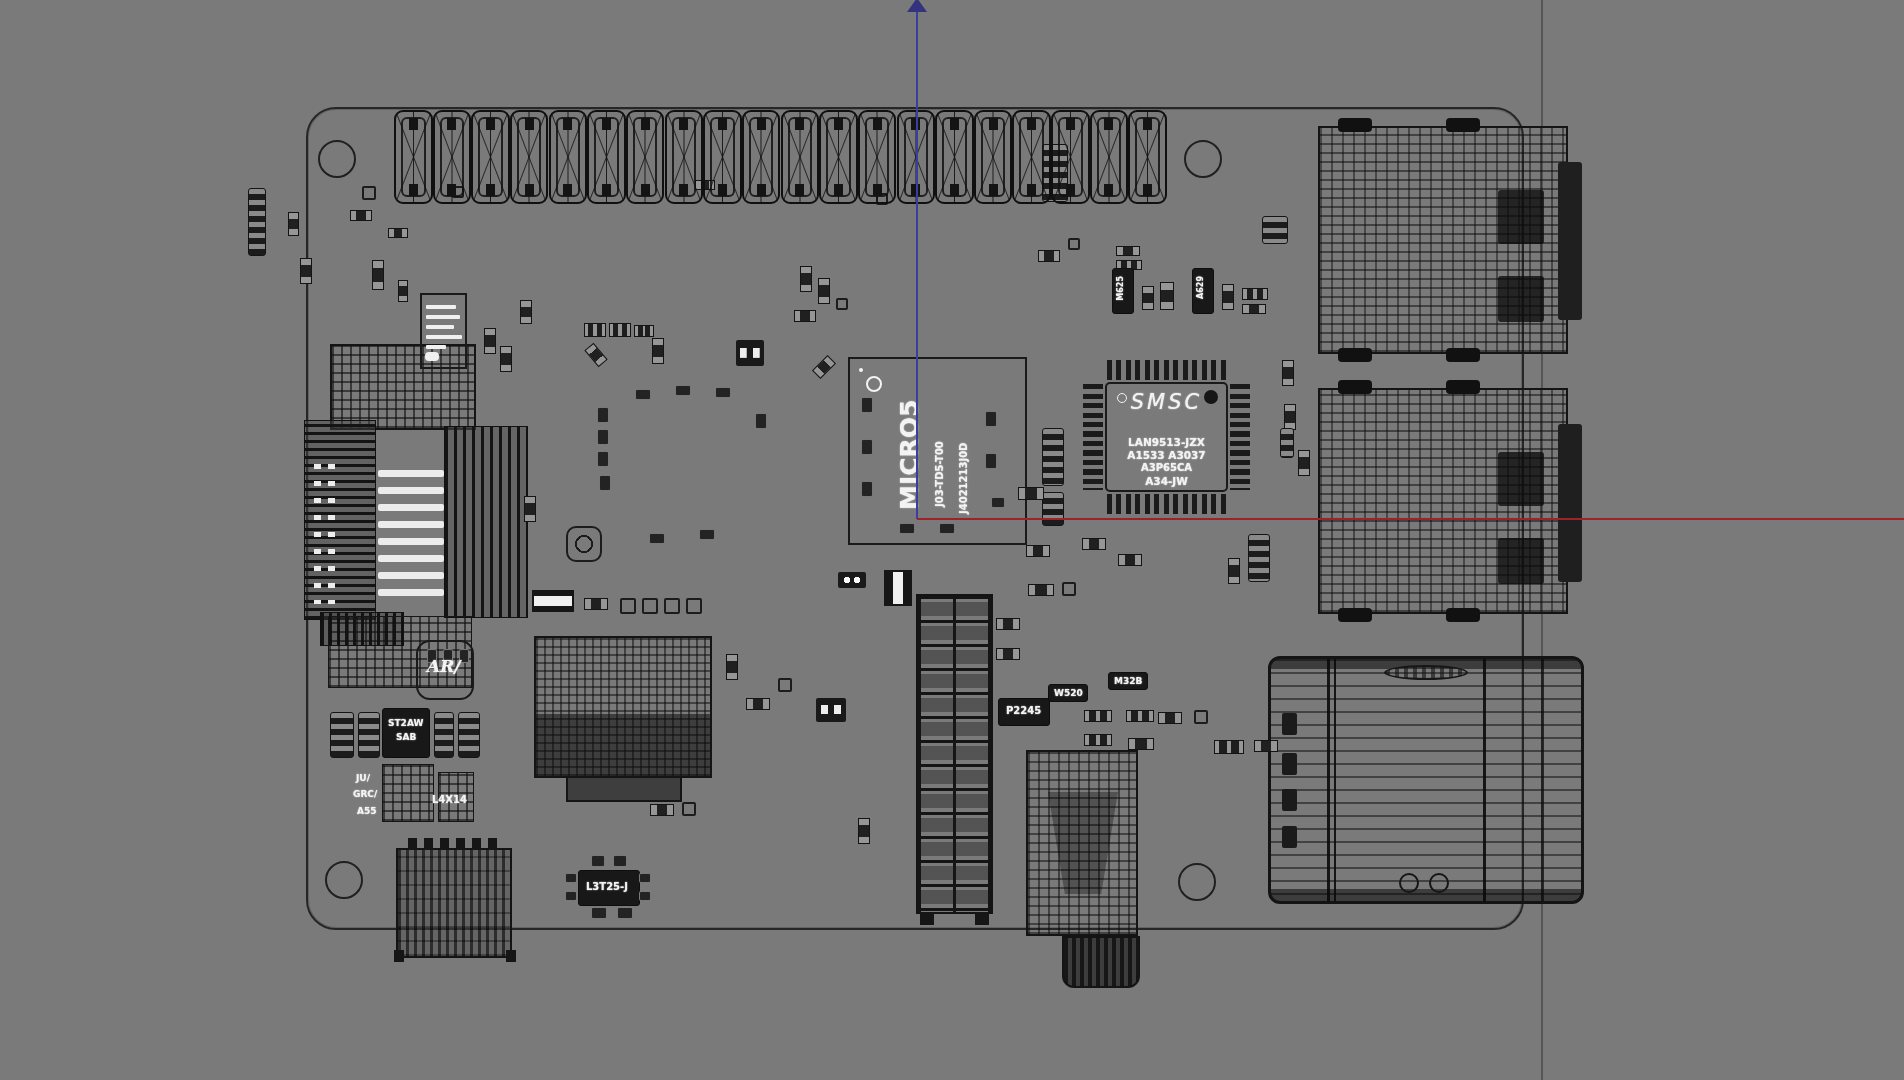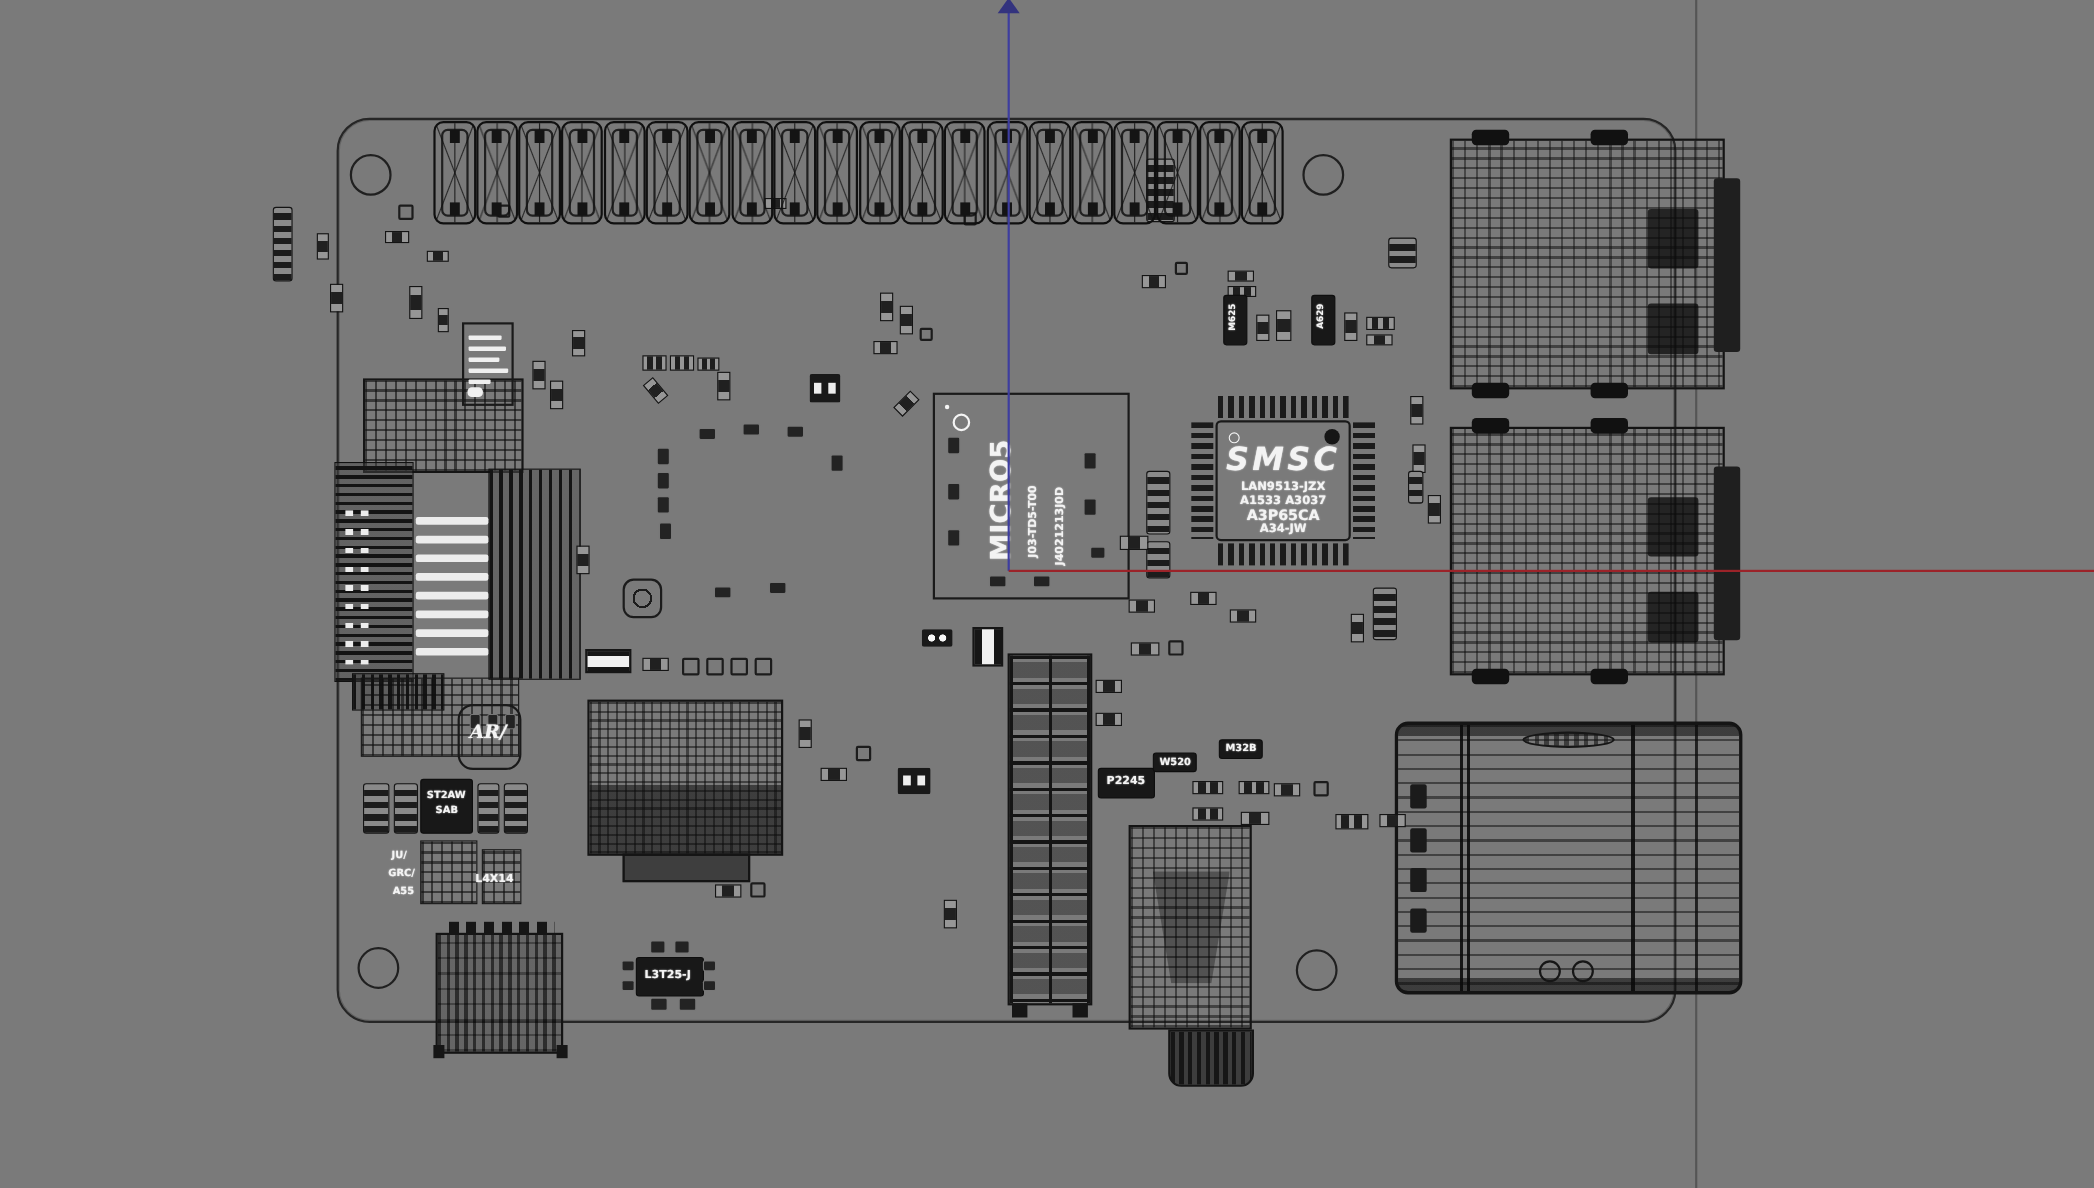--- a/index.html
+++ b/index.html
@@ -188,24 +188,24 @@
   </div>
 
   
   <div class="qfp-pins" style="left:1107px;top:360px;width:119px;height:20px;background:repeating-linear-gradient(90deg,#1b1b1b 0 5px,transparent 5px 9.5px);"></div>
   <div class="qfp-pins" style="left:1107px;top:494px;width:119px;height:20px;background:repeating-linear-gradient(90deg,#1b1b1b 0 5px,transparent 5px 9.5px);"></div>
   <div class="qfp-pins" style="left:1083px;top:384px;width:20px;height:106px;background:repeating-linear-gradient(180deg,#1b1b1b 0 5px,transparent 5px 9.5px);"></div>
   <div class="qfp-pins" style="left:1230px;top:384px;width:20px;height:106px;background:repeating-linear-gradient(180deg,#1b1b1b 0 5px,transparent 5px 9.5px);"></div>
   <div class="chip" style="left:1105px;top:382px;width:123px;height:110px;border-radius:5px;text-align:center;">
     <div class="qfp-dot" style="right:8px;top:6px;width:14px;height:14px;"></div>
     <div class="pin1-ring" style="left:10px;top:9px;width:10px;height:10px;border-width:1.5px;"></div>
-    <div class="silk" style="position:absolute;left:0;right:0;top:16px;font-size:29px;font-weight:700;letter-spacing:3px;font-style:italic;">SMSC</div>
+    <div class="silk" style="position:absolute;left:0;right:0;top:6px;font-size:21px;font-weight:400;letter-spacing:3px;font-style:italic;">SMSC</div>
     <div class="silk" style="position:absolute;left:0;right:0;top:52px;font-size:10.5px;font-weight:bold;">LAN9513-JZX</div>
     <div class="silk" style="position:absolute;left:0;right:0;top:65px;font-size:10.5px;font-weight:bold;">A1533 A3037</div>
-    <div class="silk" style="position:absolute;left:0;right:0;top:78px;font-size:13px;font-weight:bold;">A3P65CA</div>
+    <div class="silk" style="position:absolute;left:0;right:0;top:78px;font-size:10px;font-weight:bold;">A3P65CA</div>
     <div class="silk" style="position:absolute;left:0;right:0;top:91px;font-size:10.5px;font-weight:bold;">A34-JW</div>
   </div>
 
   
   <div class="usb" style="left:1318px;top:126px;height:228px;">
     <i class="tab ta"></i>
       <i class="tab tb"></i>
     <i class="tab tc"></i>
       <i class="tab td"></i>
     <i class="slab"></i>

